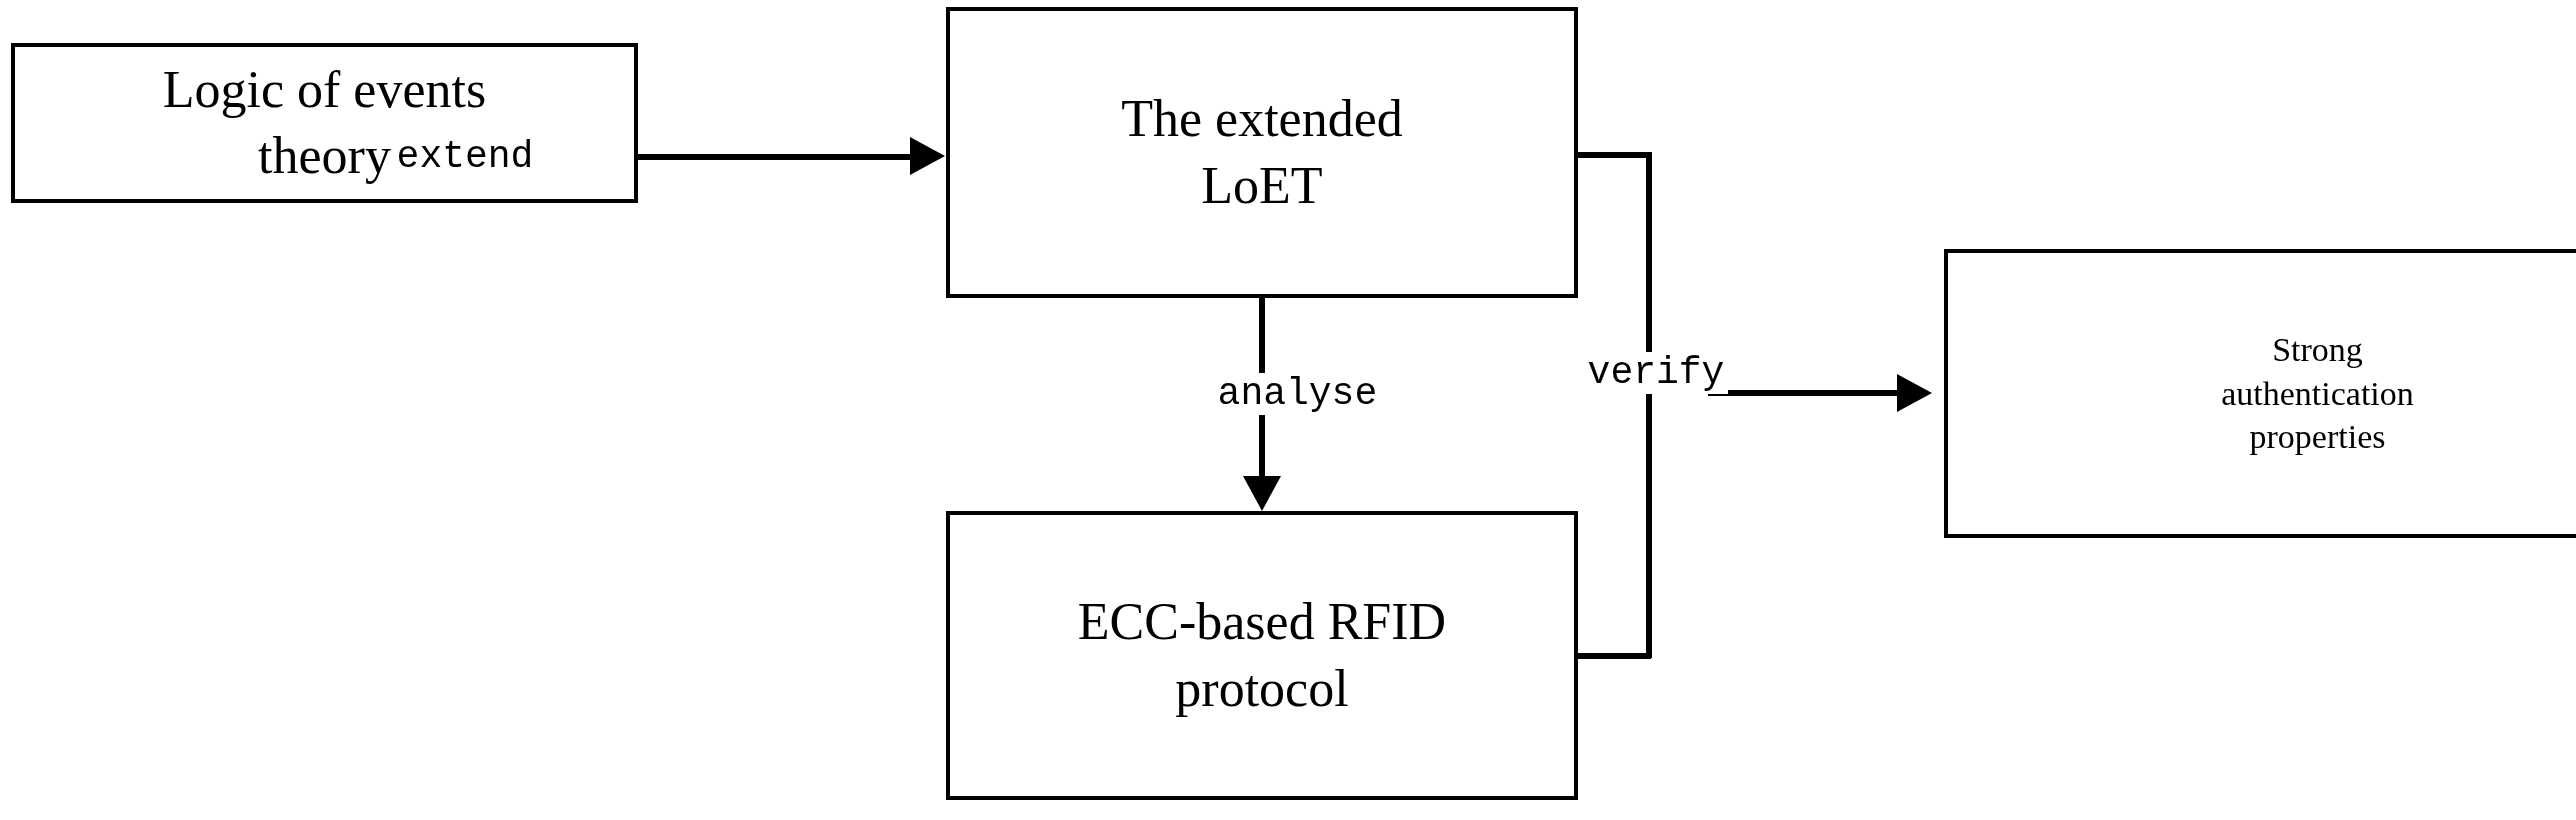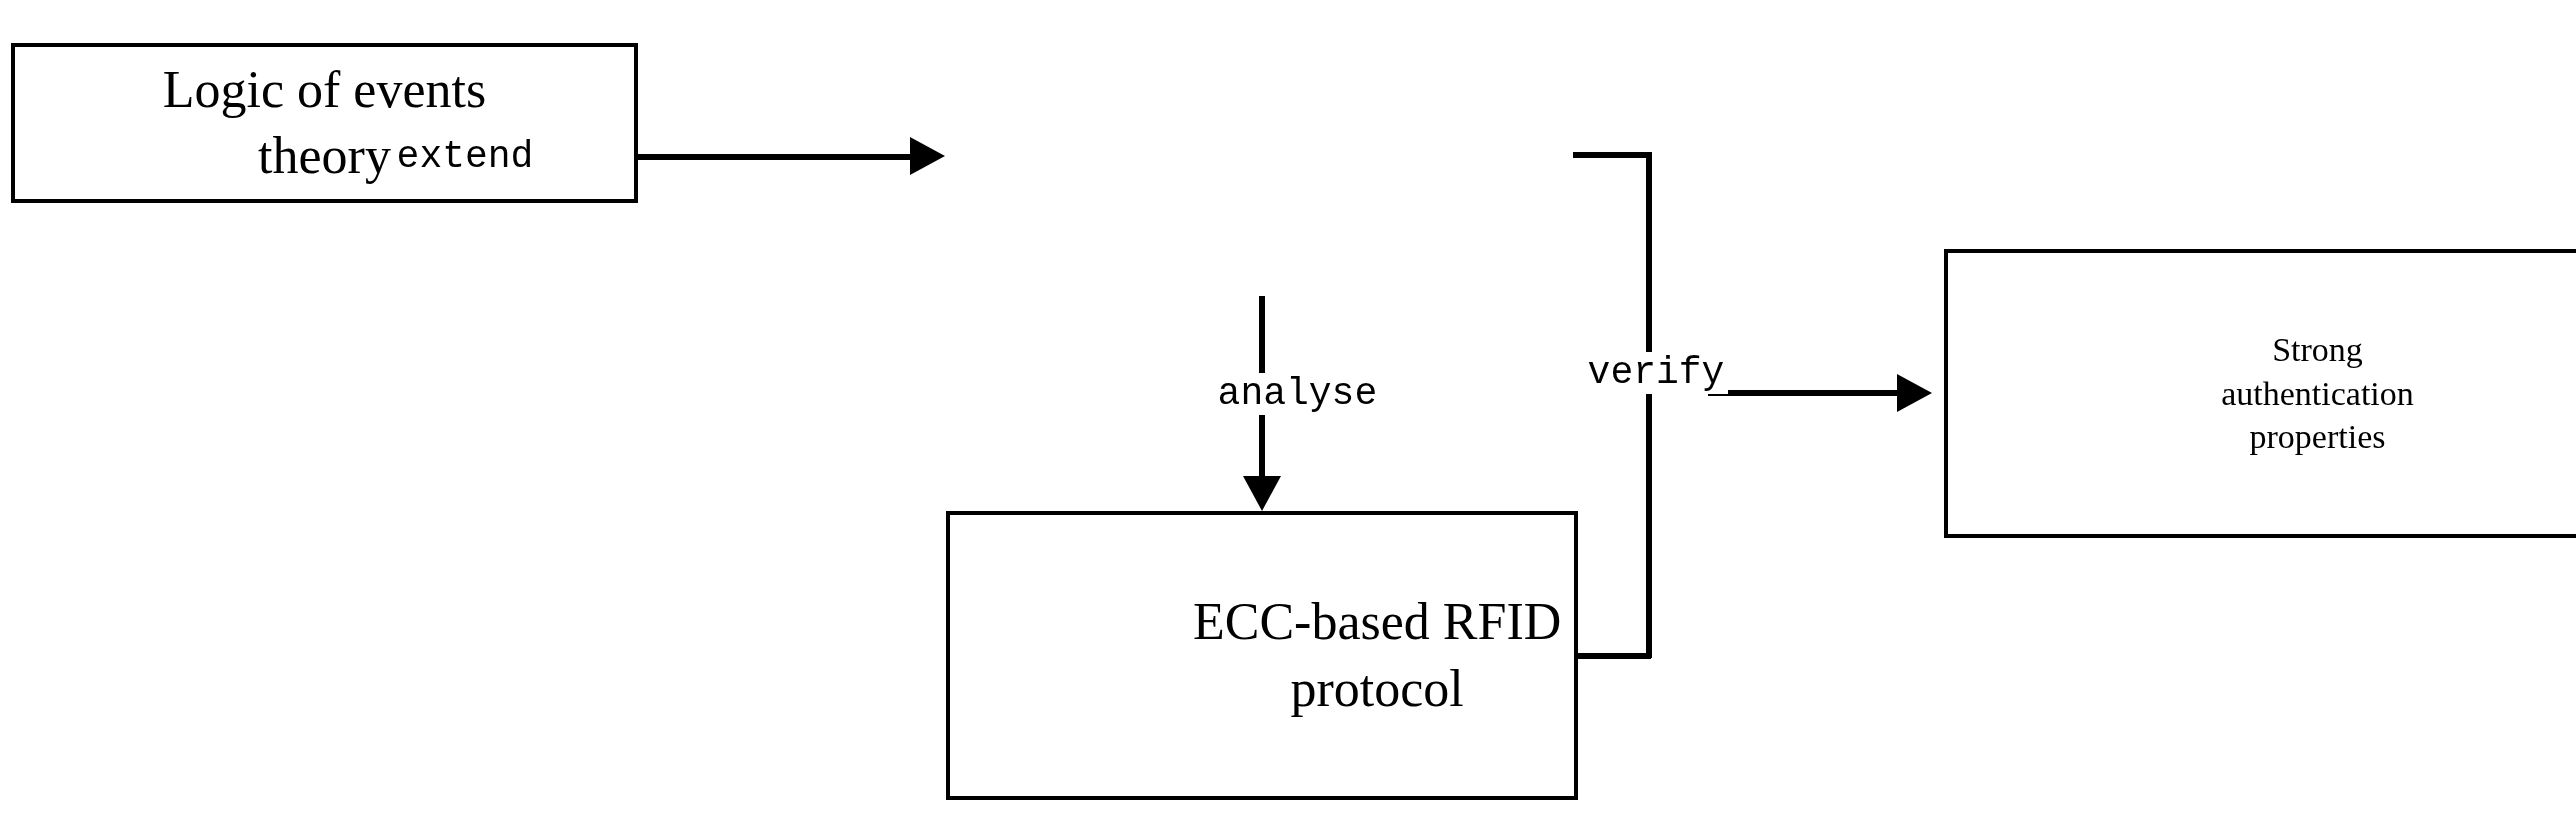--- a/index.html
+++ b/index.html
@@ -32,21 +32,21 @@
     z-index: 3;
   }
   .node .node-label {
     display: block;
     padding: 0 12.7px;
     white-space: pre-line;
   }
 
   #node-logic-of-events   { left: 11px;   top: 7.3px;   width: 627px;  height: 160px; font-size: 52px; margin-top: 36px; }
   #node-extended-loet     { left: 946px; top: 7.3px;   width: 632px;  height: 291px; font-size: 52px; }
-  #node-ecc-protocol      { left: 946px; top: 511px; width: 632px;  height: 289px; font-size: 52px; justify-content: flex-end; }
+  #node-ecc-protocol      { left: 946px; top: 511px; width: 632px;  height: 289px; font-size: 52px; }
   #node-strong-auth       { left: 1929px; top: 249px; width: 747px;  height: 289px; font-size: 34px; margin-left: 15px; }
 
   
   .edge-line {
     position: absolute;
     background: #000000;
     z-index: 1;
   }
   .edge-h { height: 5.5px; }
   .edge-v { width: 5.5px; }
@@ -106,20 +106,24 @@
 
   <div class="edge-line edge-h" style="left:1708px; top:390px; width:191px;"></div>
   <div class="arrow-head arrow-right" style="left:1897px; top:374px;"></div>
   <div class="edge-label" id="label-verify">verify</div>
 
   <div class="node" id="node-logic-of-events">
     <span class="node-label">Logic of events
 theory</span>
   </div>
 
+  <div class="node" id="node-extended-loet">
+    <span class="node-label">The extended
+LoET</span>
+  </div>
 
   <div class="node" id="node-ecc-protocol">
     <span class="node-label">ECC-based RFID
 protocol</span>
   </div>
 
   <div class="node" id="node-strong-auth">
     <span class="node-label">Strong
 authentication
 properties</span>

